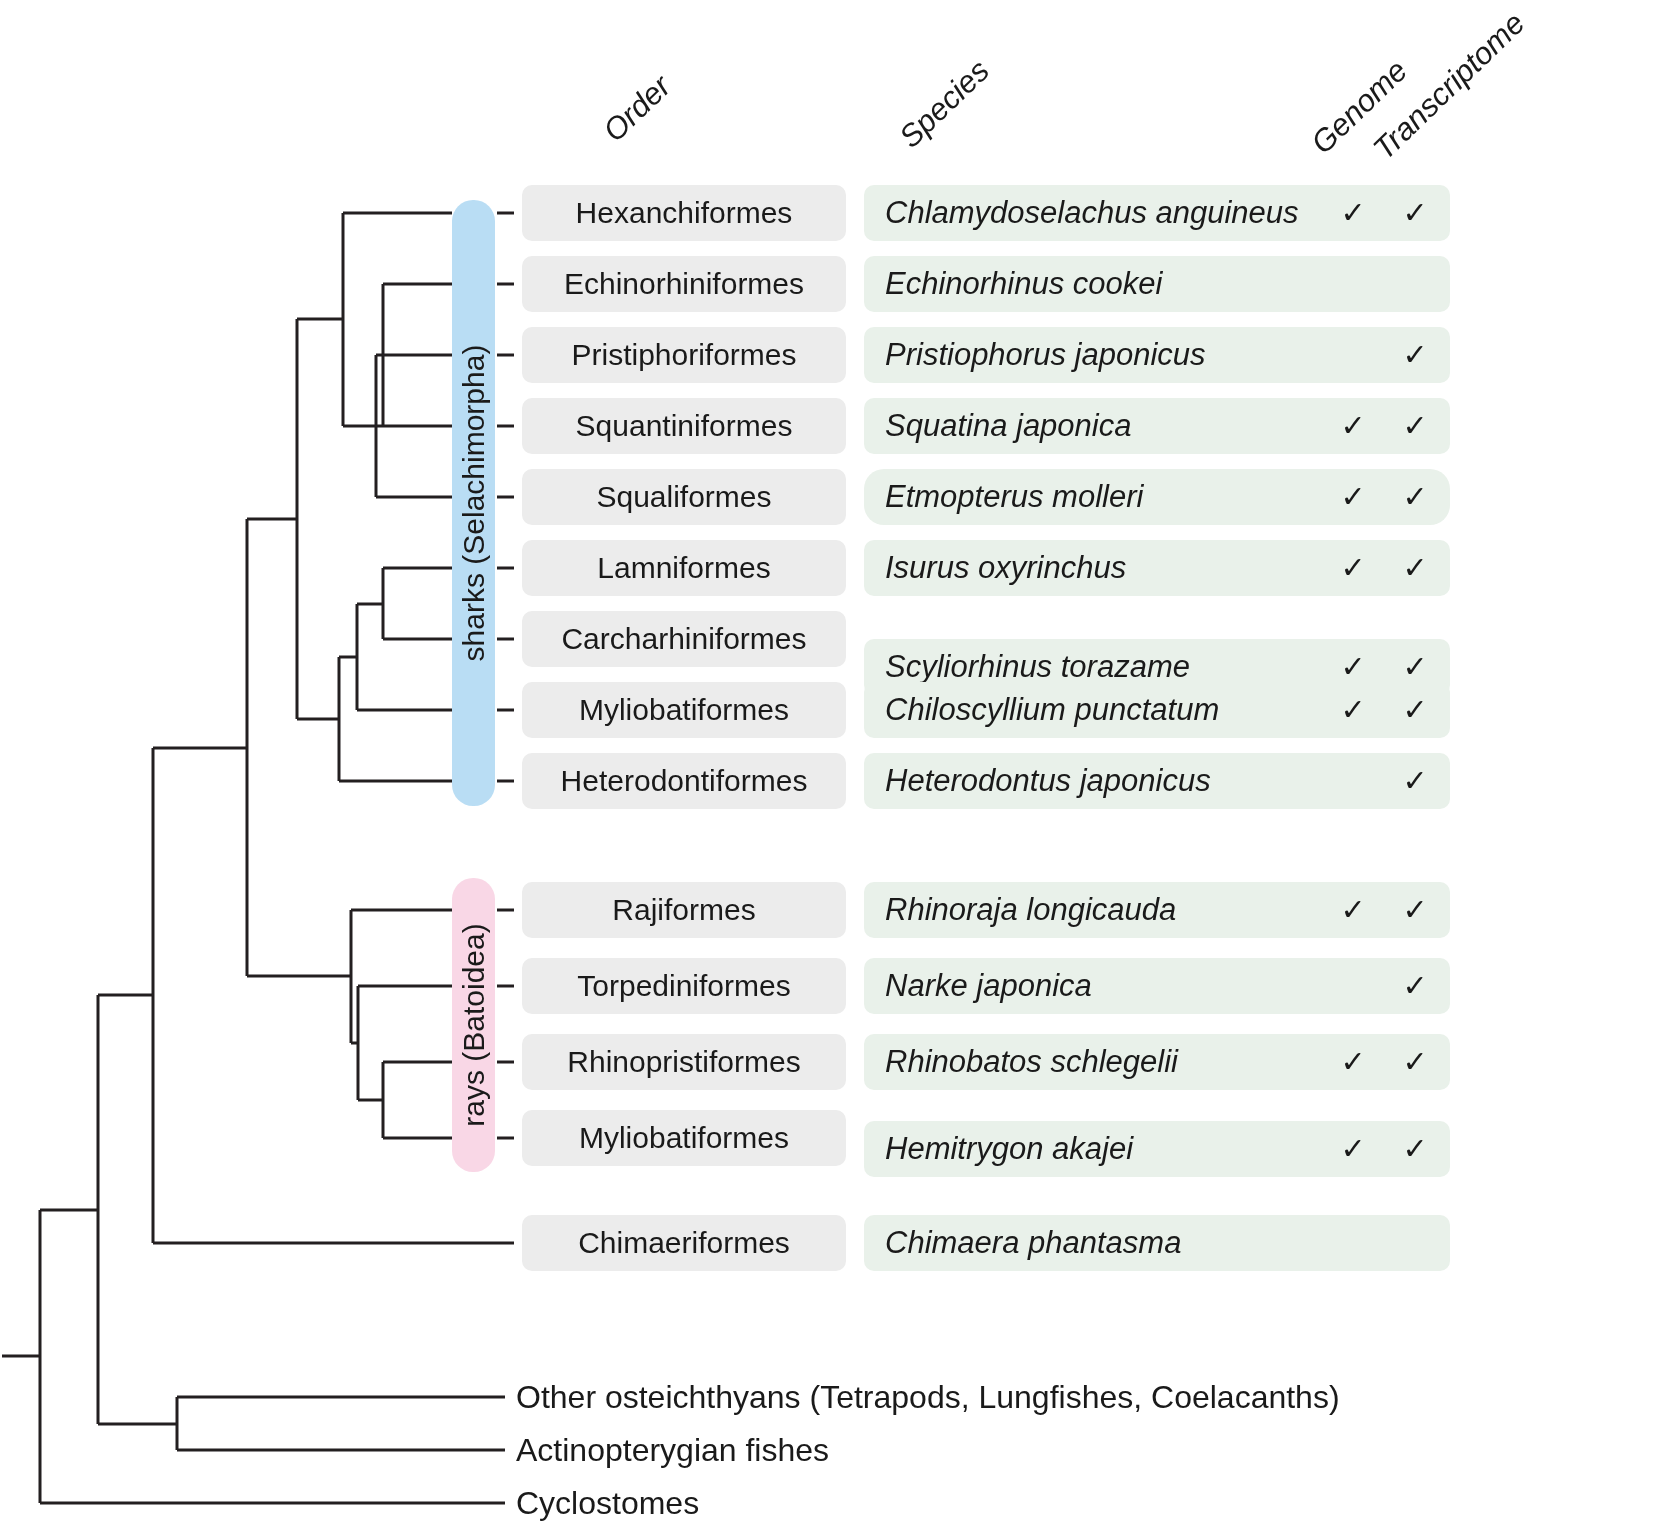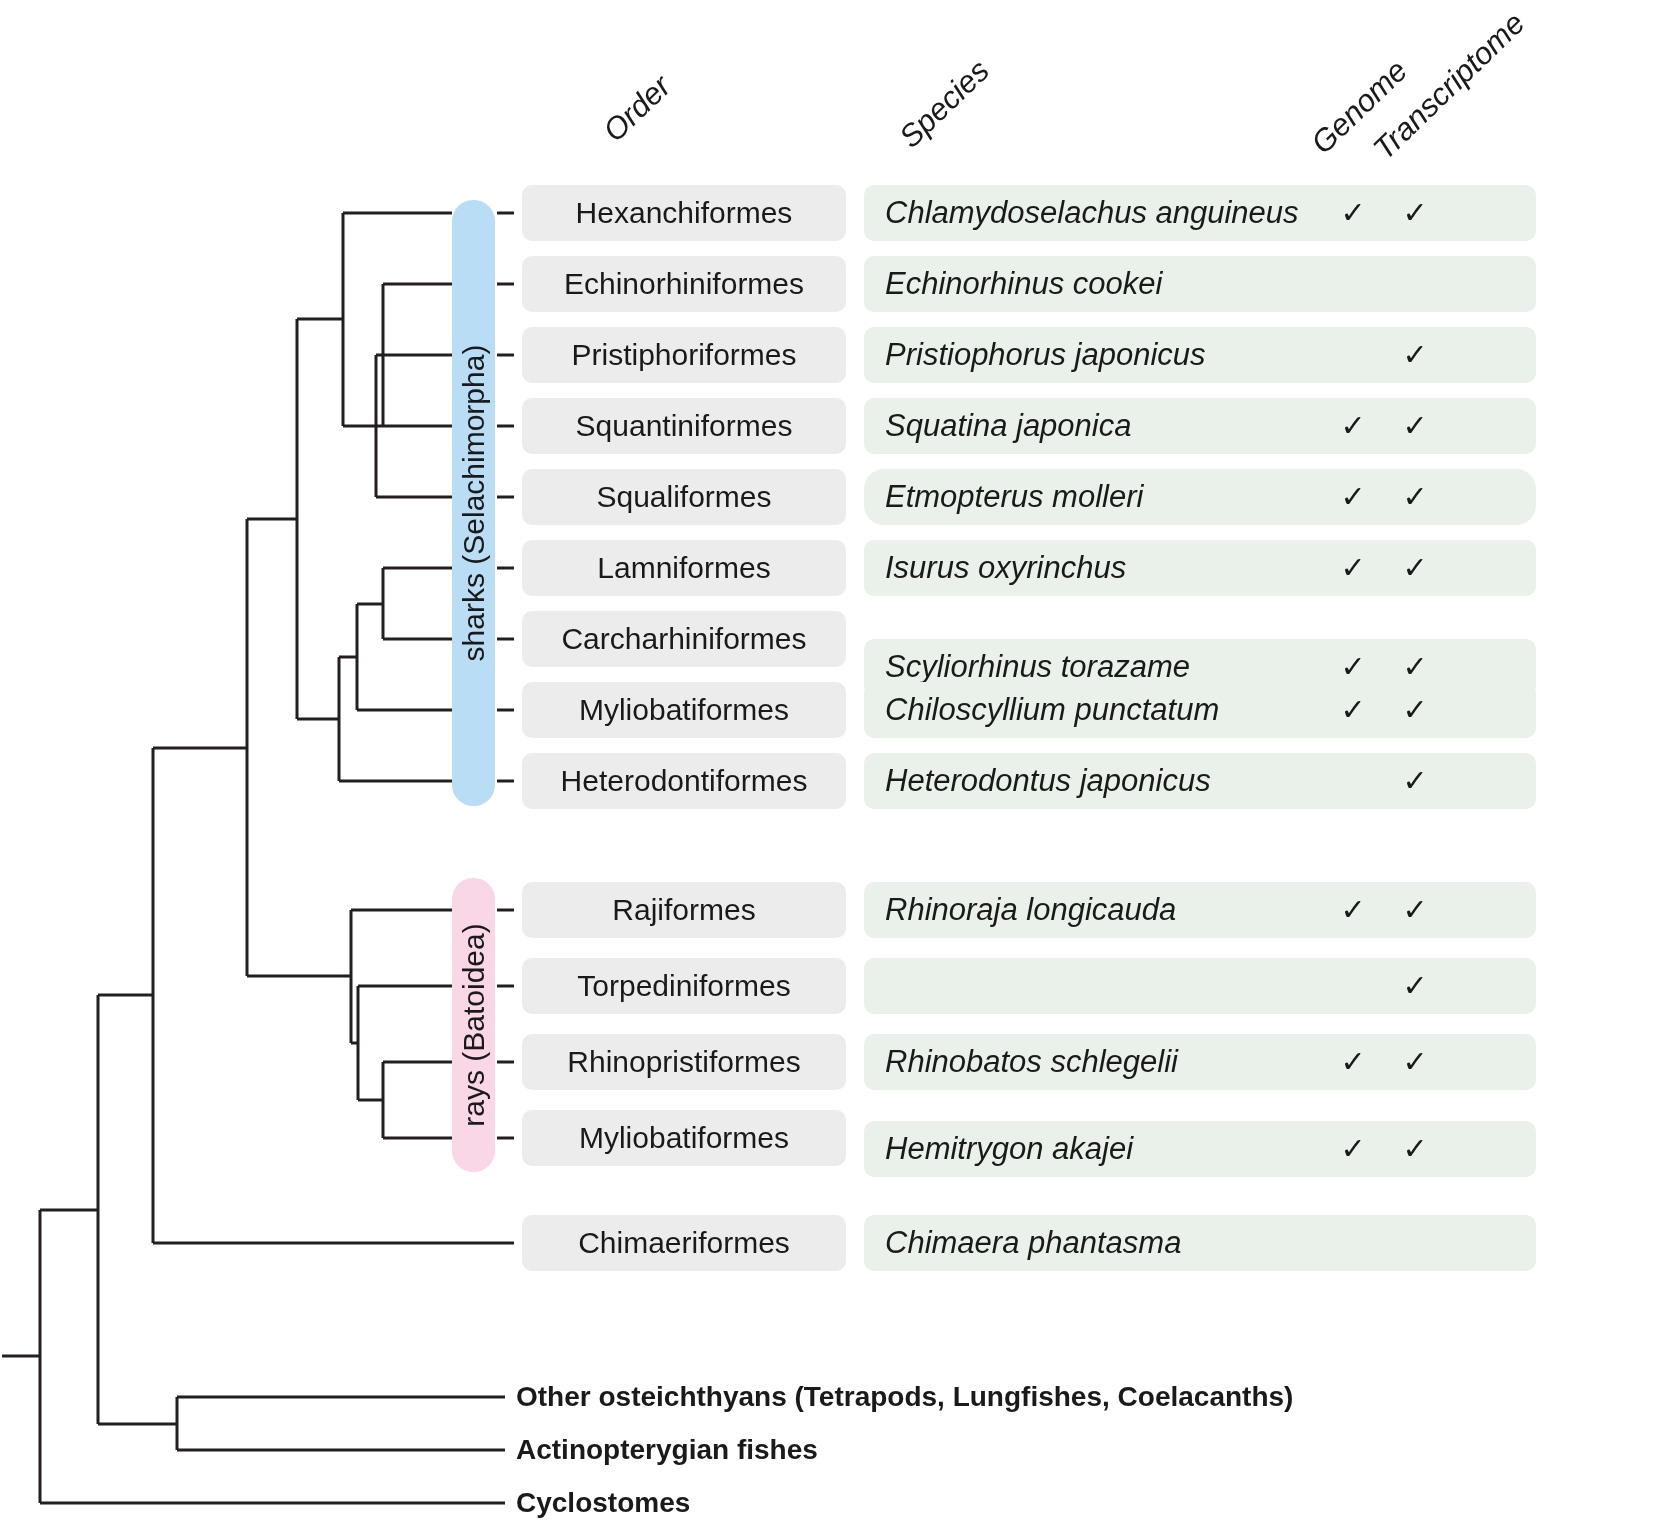--- a/index.html
+++ b/index.html
@@ -10,40 +10,40 @@
   #tree-svg{position:absolute;left:0;top:0;}
   .col-header{
     position:absolute;height:38px;line-height:38px;font-size:31px;font-style:italic;
     transform-origin:left bottom;transform:rotate(-44deg);white-space:nowrap;
   }
   .order-box{
     position:absolute;left:522px;width:324px;height:56px;background:#ececec;border-radius:10px;
     display:flex;align-items:center;justify-content:center;font-size:30px;white-space:nowrap;
   }
   .species-box{
-    position:absolute;left:864px;width:672px;height:56px;background:#e9f1ea;border-radius:10px;
+    position:absolute;left:864px;width:586px;height:56px;background:#e9f1ea;border-radius:10px;
   }
   .species-label{
     position:absolute;left:21px;top:0;height:56px;line-height:56px;
     font-style:italic;font-size:31px;white-space:nowrap;
   }
   .check{
     position:absolute;top:0;height:56px;line-height:56px;width:40px;text-align:center;font-size:30px;
   }
   .check.g{left:469px;}
   .check.t{left:531px;}
   .clade-bar{position:absolute;left:452px;width:43px;border-radius:21px;}
   .clade-bar.sharks{top:200px;height:606px;background:#b9ddf4;}
   .clade-bar.rays{top:878px;height:294px;background:#f9d7e6;}
   .clade-label{
     position:absolute;left:50%;top:50%;transform:translate(-50%,-50%) rotate(-90deg);
     white-space:nowrap;font-size:30px;color:#1a1a1a;
   }
   .outgroup{
-    position:absolute;left:516px;height:40px;line-height:40px;font-size:28px;white-space:nowrap;font-weight:bold;
+    position:absolute;left:516px;height:40px;line-height:40px;font-size:32px;white-space:nowrap;
   }
 </style>
 </head>
 <body>
 
 <div class="canvas" id="canvas">
 
   <svg id="tree-svg" width="1654" height="1534">
       <line x1="343" y1="213" x2="343" y2="426" stroke="#231f20" stroke-width="3"></line>
       <line x1="383" y1="284" x2="383" y2="426" stroke="#231f20" stroke-width="3"></line>
@@ -169,20 +169,21 @@
         <span class="check t">✓</span>
       </div>
       <div class="order-box" style="top: 882px;">Rajiformes</div>
       <div class="species-box" style="top: 882px;">
         <div class="species-label">Rhinoraja longicauda</div>
         <span class="check g">✓</span>
         <span class="check t">✓</span>
       </div>
       <div class="order-box" style="top: 958px;">Torpediniformes</div>
       <div class="species-box" style="top: 958px;">
+        <div class="species-label">Narke japonica</div>
         <span class="check t">✓</span>
       </div>
       <div class="order-box" style="top: 1034px;">Rhinopristiformes</div>
       <div class="species-box" style="top: 1034px;">
         <div class="species-label">Rhinobatos schlegelii</div>
         <span class="check g">✓</span>
         <span class="check t">✓</span>
       </div>
       <div class="order-box" style="top: 1110px;">Myliobatiformes</div>
       <div class="species-box" style="top: 1110px; margin-top: 11px;">

